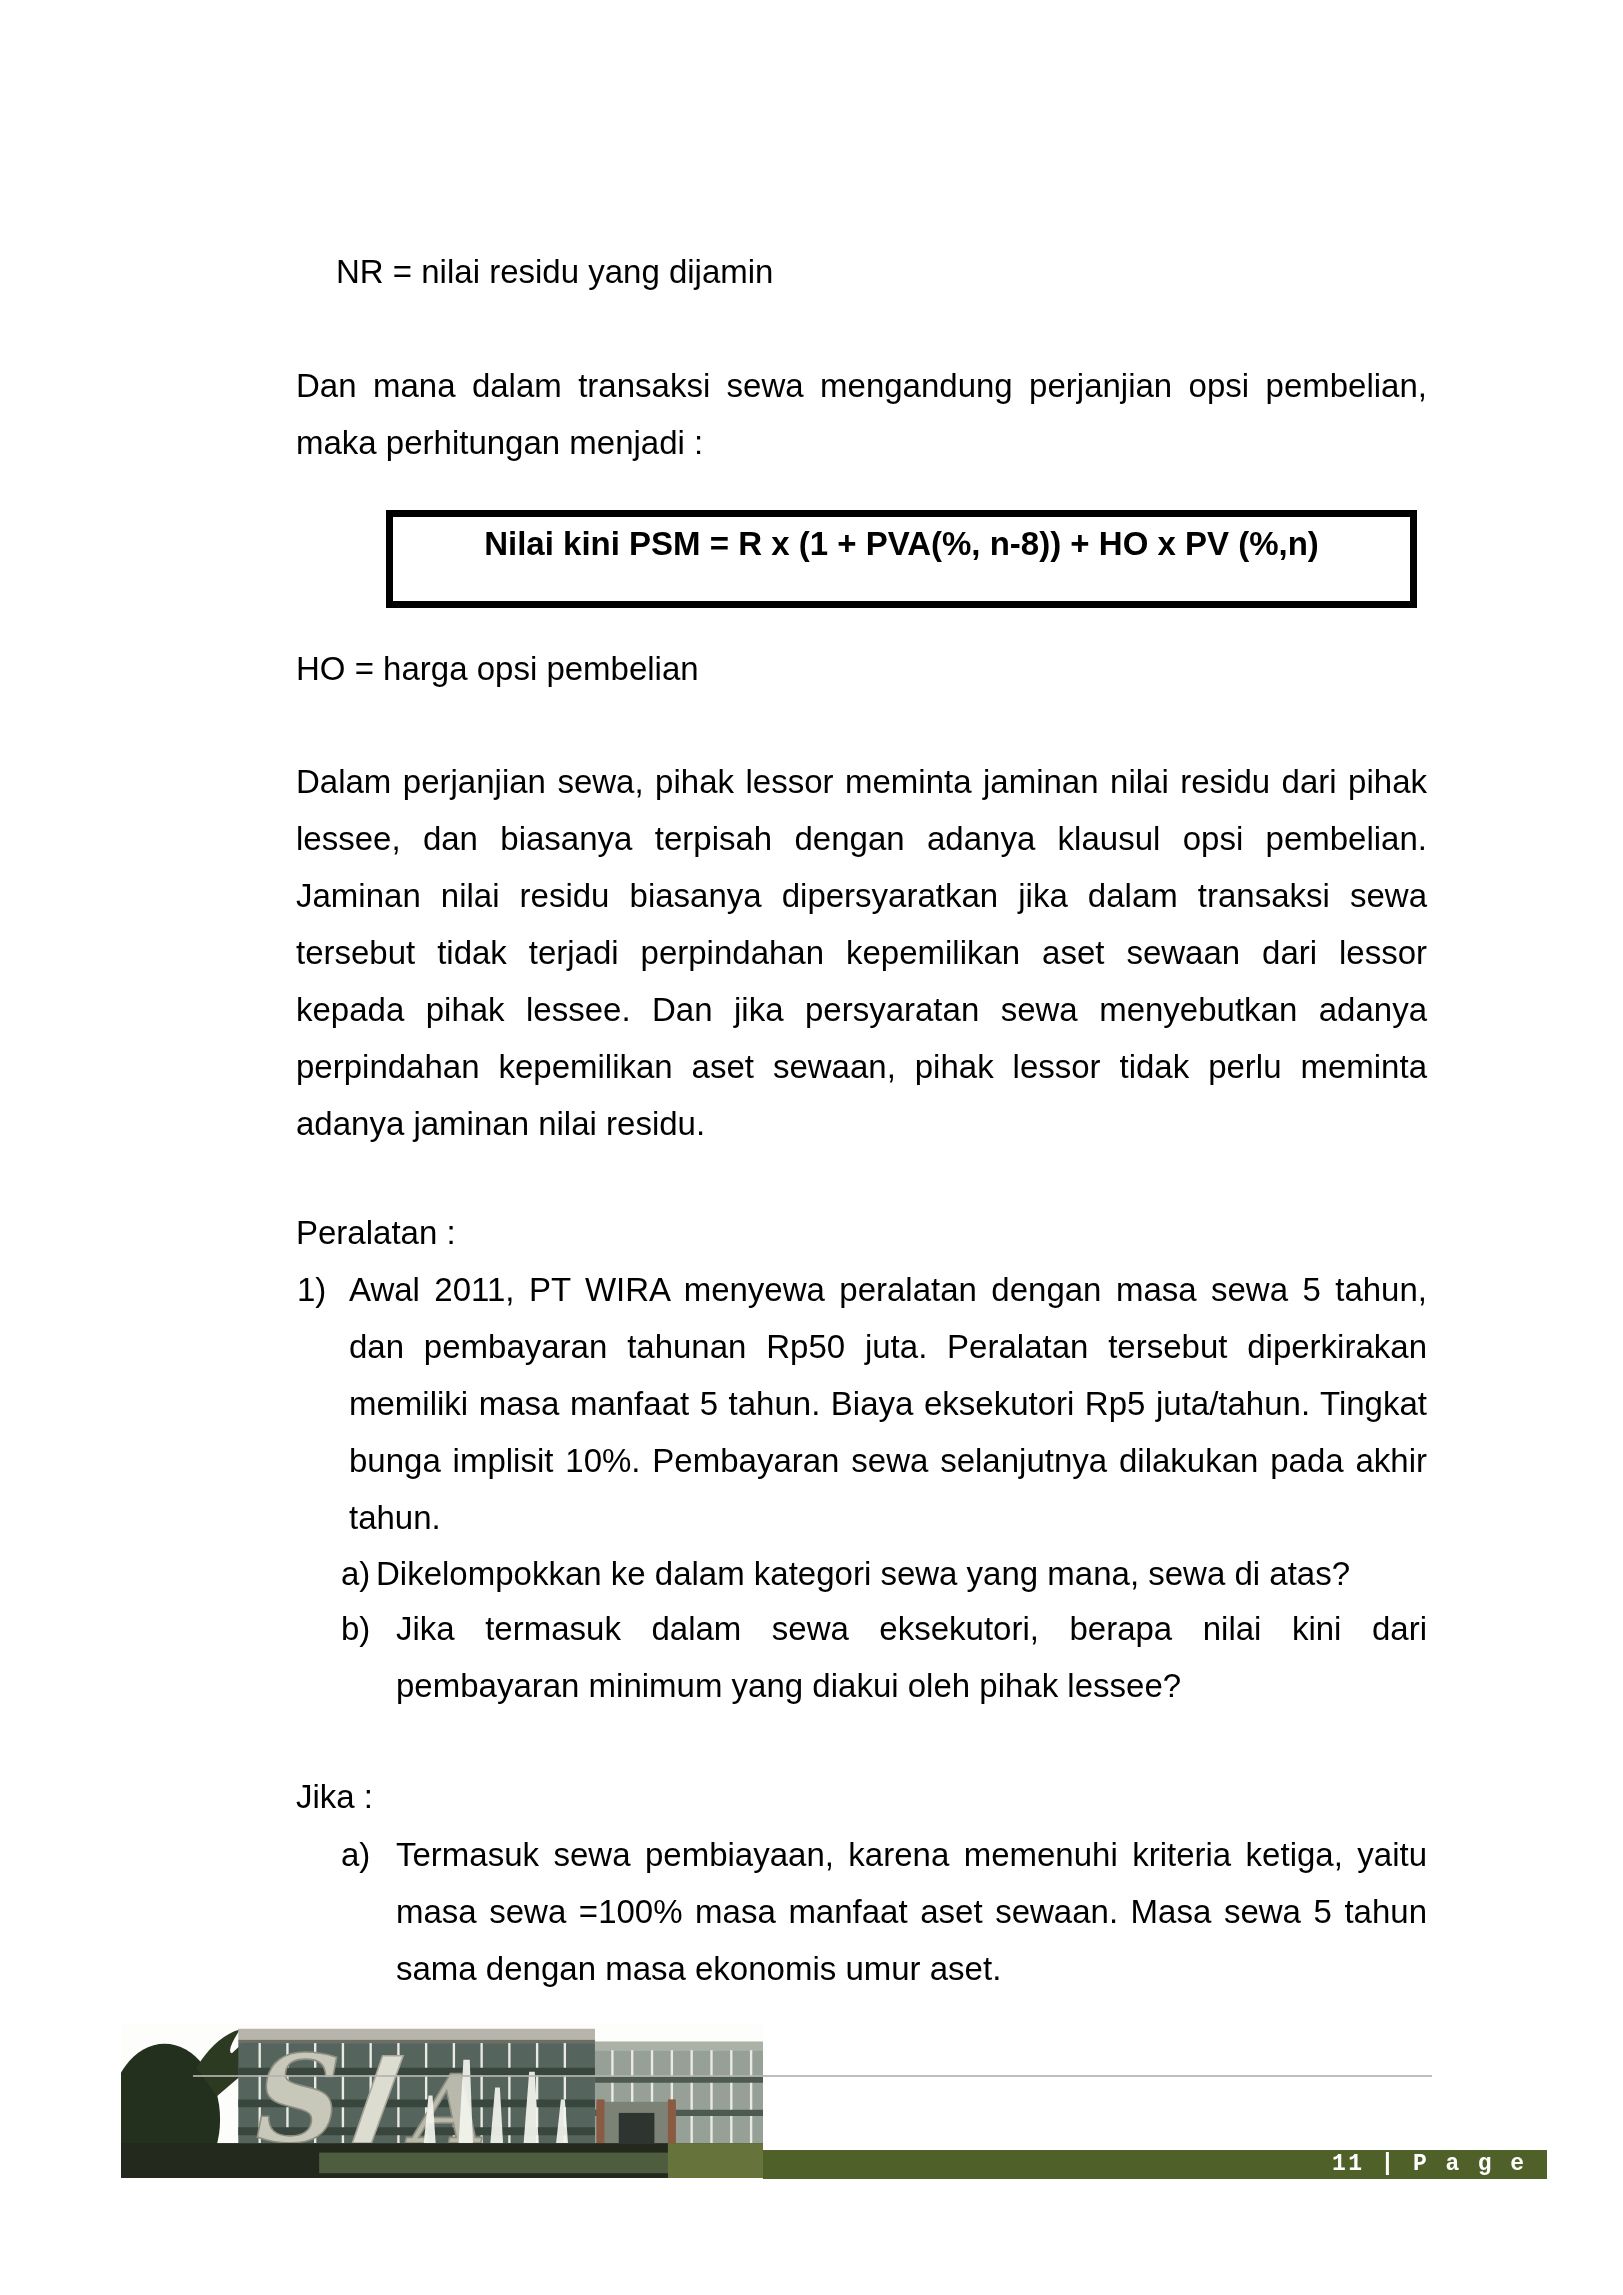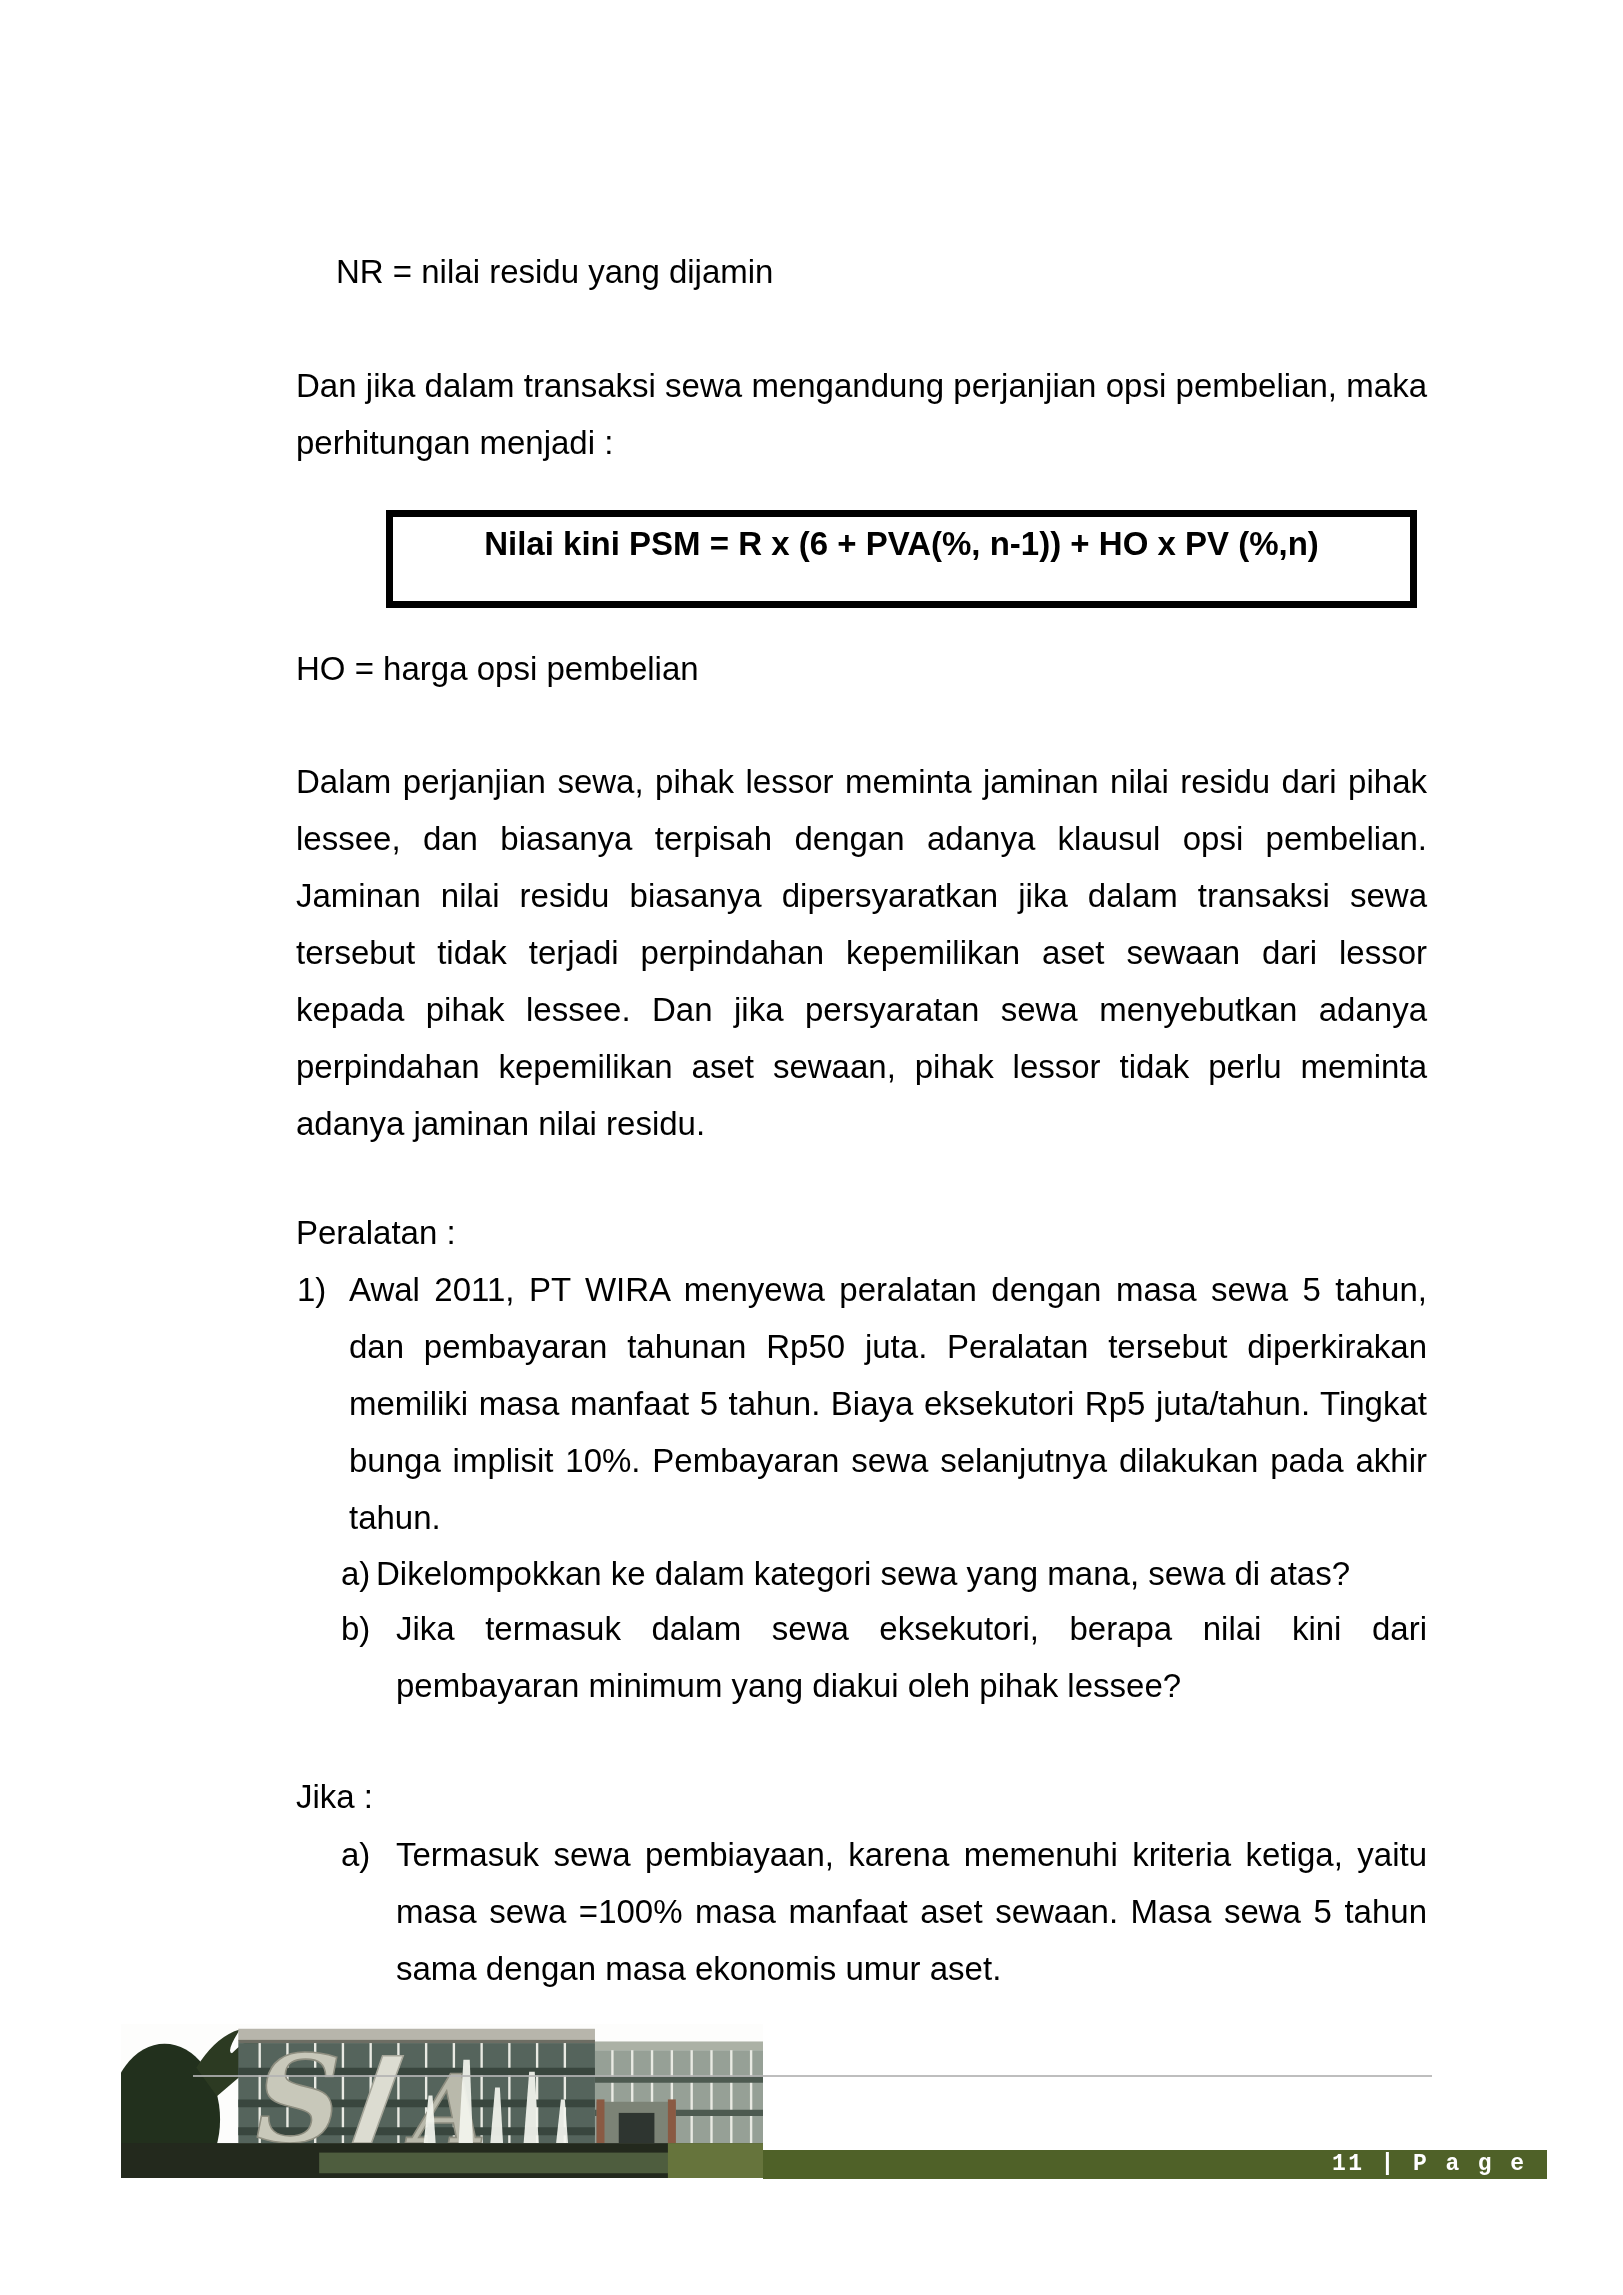--- a/index.html
+++ b/index.html
@@ -102,24 +102,24 @@
     white-space: nowrap;
   }
 </style>
 </head>
 <body>
 
 <div class="page">
 
   <div class="tblock" style="left:296px; top:243px; width:1131px;margin-left:40px;">NR = nilai residu yang dijamin</div>
 
-  <div class="tblock justify w-main" style="left:296px; top:357px;">Dan jika dalam transaksi sewa mengandung perjanjian opsi pembelian, maka perhitungan menjadi :</div>
+  <div class="tblock justify w-main" style="left:296px; top:357px;">Dan mana dalam transaksi sewa mengandung perjanjian opsi pembelian, maka perhitungan menjadi :</div>
 
   <div class="formula-box">
-    <p>Nilai kini PSM = R x (6 + PVA(%, n-1)) + HO x PV (%,n)</p>
+    <p>Nilai kini PSM = R x (1 + PVA(%, n-8)) + HO x PV (%,n)</p>
   </div>
 
   <div class="tblock" style="left:296px; top:640px; width:1131px;">HO = harga opsi pembelian</div>
 
   <div class="tblock justify w-main" style="left:296px; top:753px;">Dalam perjanjian sewa, pihak lessor meminta jaminan nilai residu dari pihak lessee, dan biasanya terpisah dengan adanya klausul opsi pembelian. Jaminan nilai residu biasanya dipersyaratkan jika dalam transaksi sewa tersebut tidak terjadi perpindahan kepemilikan aset sewaan dari lessor kepada pihak lessee. Dan jika persyaratan sewa menyebutkan adanya perpindahan kepemilikan aset sewaan, pihak lessor tidak perlu meminta adanya jaminan nilai residu.</div>
 
   <div class="tblock" style="left:296px; top:1204px; width:1131px;">Peralatan :</div>
 
   <div class="li-row" style="left:0; top:1261px; width:1624px; height:285px;">
     <span class="li-marker" style="left:297px;">1)</span>

